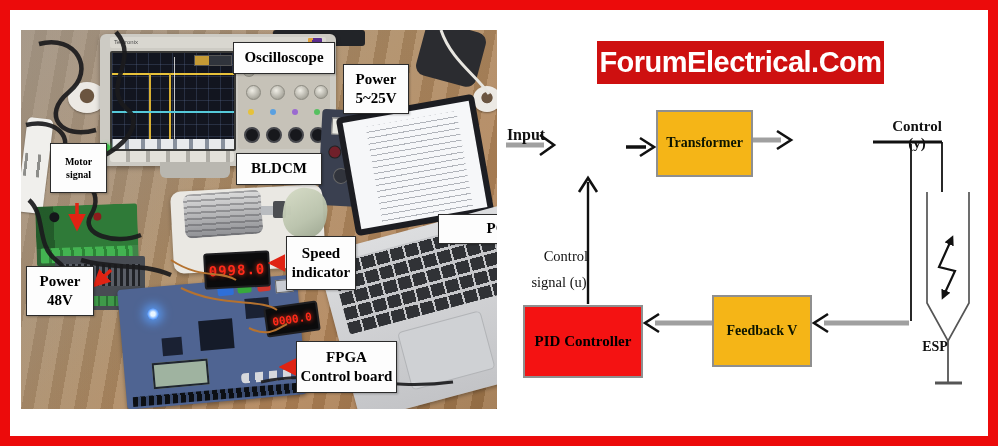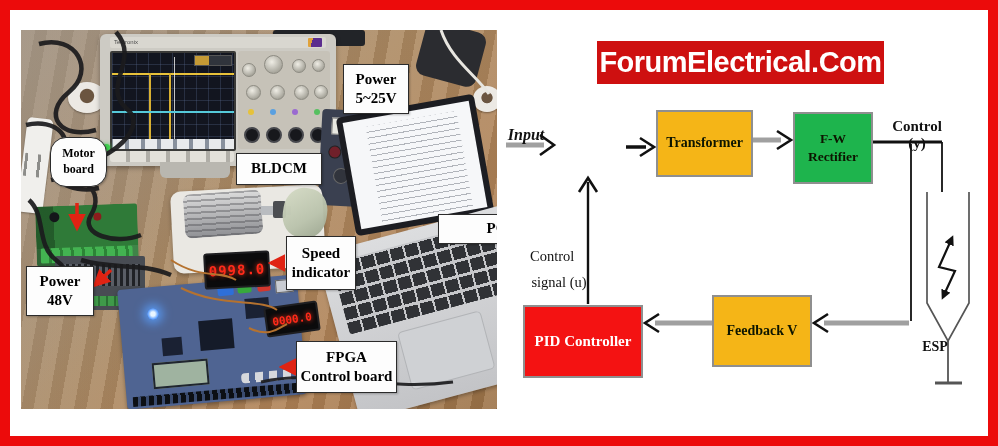--- a/index.html
+++ b/index.html
@@ -124,46 +124,46 @@
   #disp1{left:183px;top:222px;width:62px;height:32px;font-size:14px;transform:rotate(-3deg);letter-spacing:1px;}
   #disp2{left:244px;top:274px;width:50px;height:26px;font-size:11px;transform:rotate(-8deg);}
 
   
   .plabel{position:absolute;background:#fdfdfd;border:1.5px solid #2b2b2b;color:#000;z-index:5;
       font-family:"Liberation Serif",serif;font-weight:700;text-align:center;
       display:flex;flex-direction:column;justify-content:center;line-height:1.3;
       box-shadow:1px 1px 2px rgba(0,0,0,.25);}
   #lab-osc{left:212px;top:12px;width:100px;height:30px;font-size:15px;}
   #lab-p525{left:322px;top:34px;width:64px;height:48px;font-size:15px;}
-  #lab-motor{left:29px;top:107px;width:55px;height:48px;font-size:12px;border-radius:16px;}
+  #lab-motor{left:29px;top:113px;width:55px;height:48px;font-size:10px;}
   #lab-bldcm{left:215px;top:123px;width:84px;height:30px;font-size:15px;}
   #lab-speed{left:265px;top:206px;width:68px;height:52px;font-size:15px;}
   #lab-pc{left:417px;top:184px;width:35px;height:28px;font-size:15px;z-index:6;padding-left:40px;}
   #lab-p48{left:5px;top:236px;width:66px;height:48px;font-size:15px;}
   #lab-fpga{left:275px;top:311px;width:99px;height:50px;font-size:15px;}
 
   #photo-svg{position:absolute;left:0;top:0;z-index:4;}
 
   
   #diagram{position:absolute;left:500px;top:0;width:498px;height:316px;}
   #banner{position:absolute;left:97px;top:41px;width:287px;height:43px;background:#ce1010;
       color:#ffffff;font-family:"Liberation Sans",sans-serif;font-weight:bold;font-size:29px;
       display:flex;align-items:center;justify-content:center;letter-spacing:-0.5px;}
   .blk{position:absolute;border:2px solid #8f8f8f;box-sizing:border-box;color:#0d1500;
       font-family:"Liberation Serif",serif;font-weight:700;text-align:center;
       display:flex;flex-direction:column;justify-content:center;line-height:1.35;}
   #b-thy{left:56px;top:112px;width:70px;height:64px;background:#1eb44d;font-size:13px;}
   #b-trans{left:156px;top:110px;width:97px;height:67px;background:#f5b517;font-size:14px;}
   #b-rect{left:293px;top:112px;width:80px;height:72px;background:#1eb44d;font-size:13.5px;}
-  #b-pid{left:23px;top:305px;width:120px;height:73px;background:#f41212;font-size:15px;color:#ffffff;}
+  #b-pid{left:23px;top:305px;width:120px;height:73px;background:#f41212;font-size:15px;color:#000000;}
   #b-feed{left:212px;top:295px;width:100px;height:72px;background:#f5b517;font-size:14px;}
   .ann{position:absolute;color:#111;font-family:"Liberation Serif",serif;}
-  #t-input{left:2px;top:126px;width:48px;font-size:16px;font-weight:700;font-style:italic;text-align:center;}
+  #t-input{left:2px;top:126px;width:48px;font-size:16px;font-weight:700;text-align:center;}
   #t-output{left:383px;top:118px;width:68px;font-size:15px;font-weight:700;text-align:center;}
-  #t-ctrl1{left:30px;top:248px;width:58px;font-size:14.5px;text-align:left;}
+  #t-ctrl1{left:30px;top:248px;width:58px;font-size:14.5px;text-align:right;}
   #t-ctrl2{left:26px;top:274px;width:66px;font-size:14.5px;text-align:center;}
   #t-esp{left:418px;top:339px;width:34px;font-size:14px;font-weight:700;text-align:center;}
   #diag-svg{position:absolute;left:0;top:0;}
 </style>
 </head>
 <body>
 
 <div id="stage">
 
   <div id="photo">
@@ -280,27 +280,30 @@
         <path d="M228,298 C248,308 258,298 266,294"></path>
       </g>
       <g stroke="#e02313" stroke-width="3.5" fill="none">
         <path d="M56,173 L56,198" marker-end="url(#ra)"></path>
         <path d="M90,240 L74,255" marker-end="url(#ra)"></path>
         <path d="M264,233 L250,233" marker-end="url(#ra)"></path>
         <path d="M275,337 L261,337" marker-end="url(#ra)"></path>
       </g>
     </svg>
 
+    <div id="lab-osc" class="plabel">
+      <span>Oscilloscope</span>
+    </div>
     <div id="lab-p525" class="plabel">
       <span>Power</span>
       <span>5~25V</span>
     </div>
     <div id="lab-motor" class="plabel">
       <span>Motor</span>
-      <span>board</span>
+      <span>signal</span>
     </div>
     <div id="lab-bldcm" class="plabel">
       <span>BLDCM</span>
     </div>
     <div id="lab-speed" class="plabel">
       <span>Speed</span>
       <span>indicator</span>
     </div>
     <div id="lab-pc" class="plabel">
       <span>PC</span>
@@ -354,24 +357,20 @@
         <path d="M448,341 L448,383" stroke="#555" stroke-width="1.8" fill="none"></path>
         <path d="M435,383 L462,383" stroke="#555" stroke-width="3" fill="none"></path>
       </g>
     </svg>
 
     <div id="banner">ForumElectrical.Com</div>
 
     <div id="b-trans" class="blk">
       <span>Transformer</span>
     </div>
-    <div id="b-rect" class="blk">
-      <span>F-W</span>
-      <span>Rectifier</span>
-    </div>
     <div id="b-pid" class="blk">
       <span>PID Controller</span>
     </div>
     <div id="b-feed" class="blk">
       <span>Feedback V</span>
     </div>
 
     <div id="t-input" class="ann">Input</div>
     <div id="t-output" class="ann">Control (y)</div>
     <div id="t-ctrl1" class="ann">Control</div>

